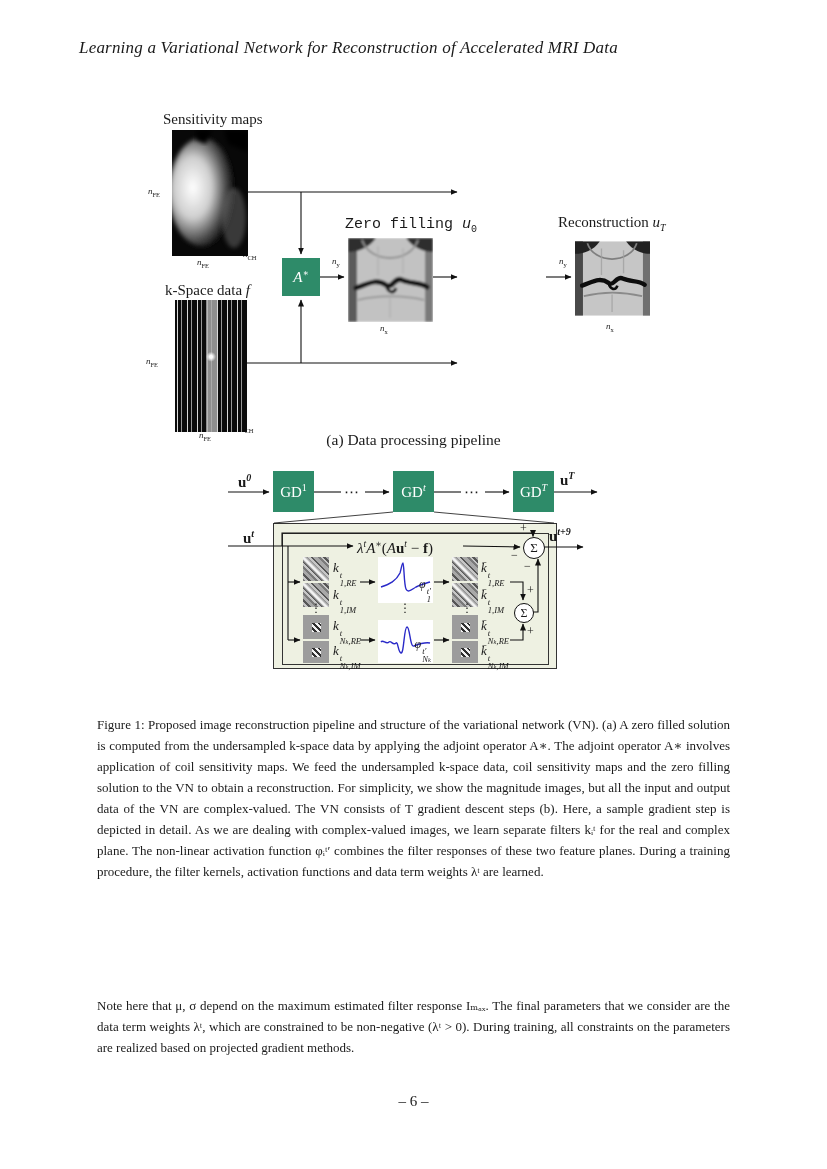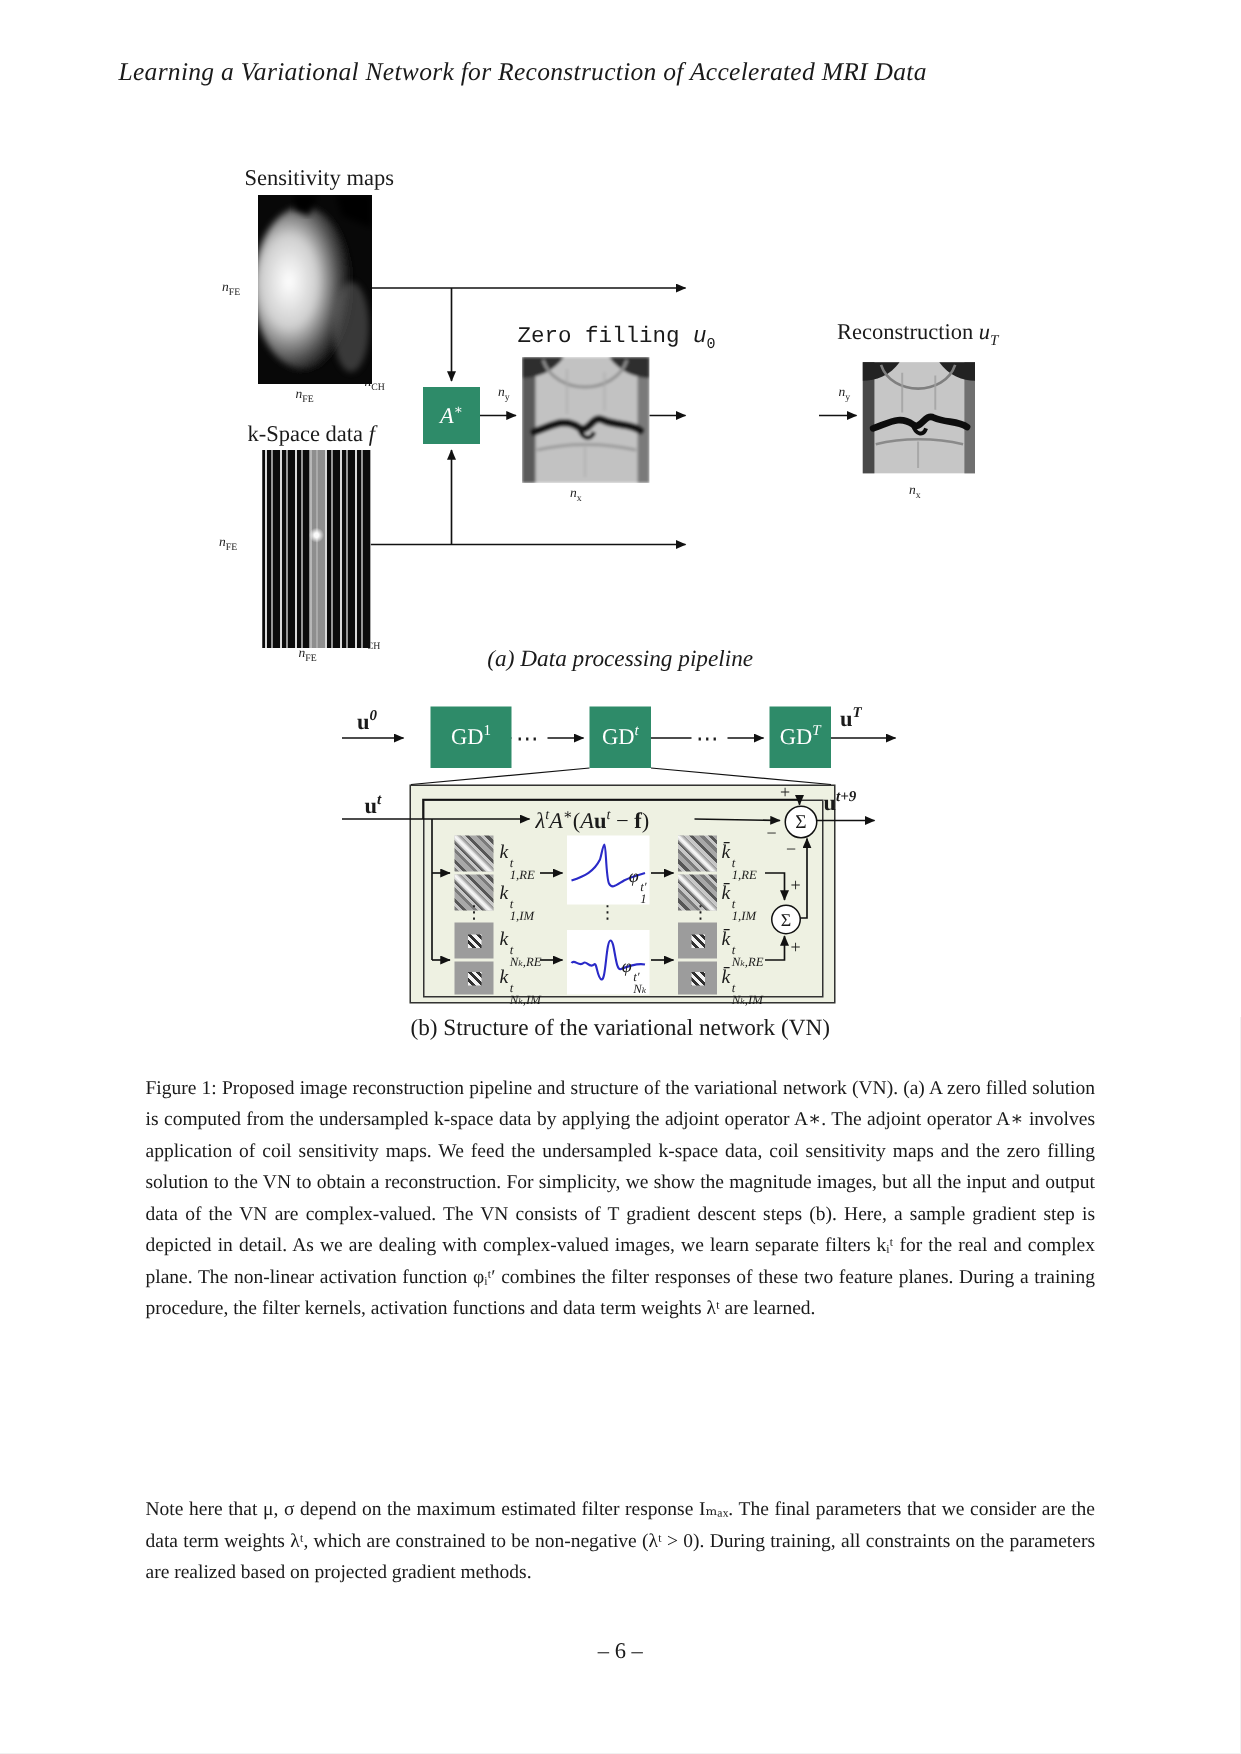--- a/index.html
+++ b/index.html
@@ -178,24 +178,24 @@
       <path d="M14,2 C22,26 62,26 70,2" stroke="#7f7f7f" stroke-width="2" fill="none"></path>
       <path d="M8,50 C20,46 28,40 38,47 C44,52 47,38 54,42 C63,46 72,44 79,49" stroke="#0e0e0e" stroke-width="5" fill="none" stroke-linecap="round"></path>
       <path d="M38,47 C40,55 46,56 48,50" stroke="#0e0e0e" stroke-width="3" fill="none"></path>
       <path d="M10,62 C30,57 55,57 76,62" stroke="#8a8a8a" stroke-width="2" fill="none"></path>
       <path d="M30,8 V38 M55,10 V36 M42,60 V80" stroke="#a0a0a0" stroke-width="1.5" opacity="0.8" fill="none"></path>
     </g>
   </svg>
   <div class="abs dim" style="left:559px;top:256px;"><span>n</span><sub>y</sub></div>
   <div class="abs dim" style="left:606px;top:321px;"><span>n</span><sub>x</sub></div>
 
-  <div class="abs cap" style="top:431px;font-style:italic;">(a) Data processing pipeline</div>
+  <div class="abs cap" style="top:431px;">(a) Data processing pipeline</div>
 
   <div class="abs ulbl" style="left:238px;top:472px;"><span>u</span><sup>0</sup></div>
-  <div class="abs greenblk gd" style="left:287px;top:471px;width:54px;height:41px;">
+  <div class="abs greenblk gd" style="left:273px;top:471px;width:41px;height:41px;">
       <span><span>GD</span><sup>1</sup></span>
     </div>
   <div class="abs hdots" style="left:344px;top:483px;">⋯</div>
   <div class="abs greenblk gd" style="left:393px;top:471px;width:41px;height:41px;">
       <span><span>GD</span><sup style="font-style:italic;">t</sup></span>
     </div>
   <div class="abs hdots" style="left:464px;top:483px;">⋯</div>
   <div class="abs greenblk gd" style="left:513px;top:471px;width:41px;height:41px;">
       <span><span>GD</span><sup style="font-style:italic;">T</sup></span>
     </div>
@@ -281,21 +281,20 @@
 
   <div class="abs sigma" style="left:523px;top:537px;width:20px;height:20px;">Σ</div>
   <div class="abs sigma" style="left:514px;top:603px;width:18px;height:18px;font-size:12px;">Σ</div>
 
   <div class="abs sign" style="left:520px;top:523px;">+</div>
   <div class="abs sign" style="left:511px;top:550px;">−</div>
   <div class="abs sign" style="left:524px;top:561px;">−</div>
   <div class="abs sign" style="left:527px;top:585px;">+</div>
   <div class="abs sign" style="left:527px;top:626px;">+</div>
 
-  <div class="abs cap" style="top:677px;">(b) Structure of the variational network (VN)</div>
 
   <div class="abs para" style="left:97px;top:714px;">Figure 1: Proposed image reconstruction pipeline and structure of the variational network (VN). (a) A zero filled solution is computed from the undersampled k-space data by applying the adjoint operator A∗.  The adjoint operator A∗ involves application of coil sensitivity maps.  We feed the undersampled k-space data, coil sensitivity maps and the zero filling solution to the VN to obtain a reconstruction.  For simplicity, we show the magnitude images, but all the input and output data of the VN are complex-valued.  The VN consists of T gradient descent steps (b).  Here, a sample gradient step is depicted in detail.  As we are dealing with complex-valued images, we learn separate filters kᵢᵗ for the real and complex plane.  The non-linear activation function φᵢᵗ′ combines the filter responses of these two feature planes.  During a training procedure, the filter kernels, activation functions and data term weights λᵗ are learned.</div>
 
   <div class="abs para" style="left:97px;top:995px;">Note here that μ, σ depend on the maximum estimated filter response Iₘₐₓ.  The final parameters that we consider are the data term weights λᵗ, which are constrained to be non-negative (λᵗ &gt; 0).  During training, all constraints on the parameters are realized based on projected gradient methods.</div>
 
   <div class="abs footer" style="top:1093px;">– 6 –</div>
 
 </div>
 
 </body></html>

